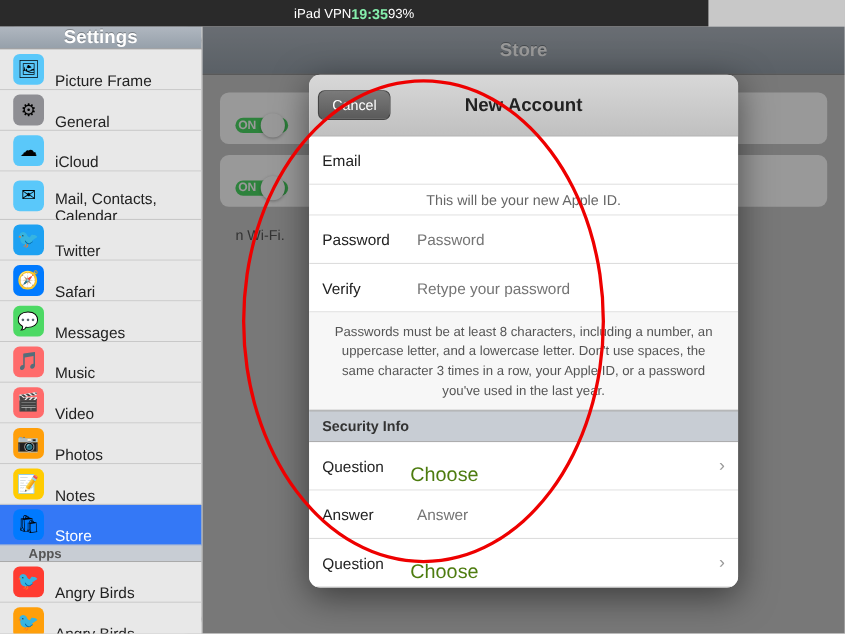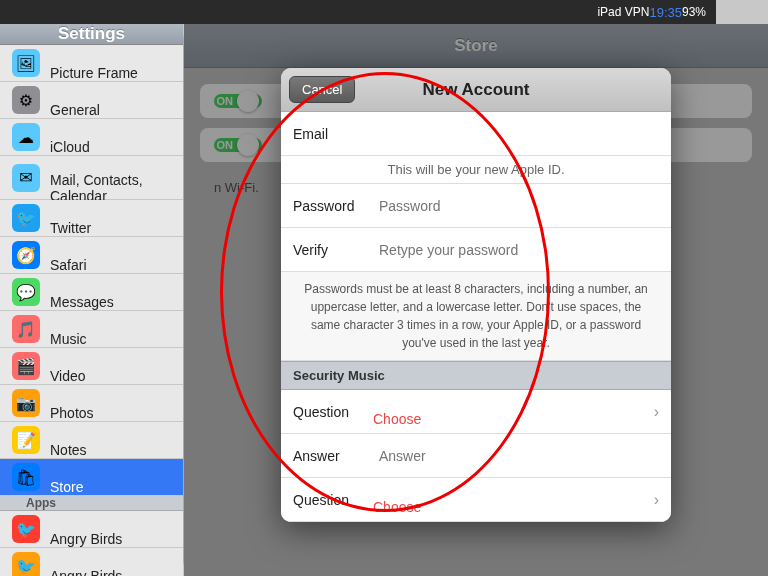--- a/index.html
+++ b/index.html
@@ -7,34 +7,34 @@
       width: 768px;
       height: 576px;
       font-family: -apple-system, "Helvetica Neue", Helvetica, Arial, sans-serif;
       background: #c8c8c8;
       overflow: hidden;
       position: relative;
     }
 
     
     .status-bar {
-      width: 716px;
+      width: 644px;
       height: 24px;
       background: #2a2a2a;
       display: flex;
       align-items: center;
-      justify-content: flex-end;
+      justify-content: center;
       padding: 0 10px;
       position: absolute;
       top: 0;
       left: 0;
       z-index: 100;
     }
     .status-left { color: #fff; font-size: 12px; display: flex; gap: 6px; align-items: center; }
-    .status-center { color: #3b82f6; font-size: 13px; font-weight: 400; }
+    .status-center { color: #86efac; font-size: 13px; font-weight: 700; }
     .status-right { color: #fff; font-size: 12px; }
 
     
     .app-container {
       position: absolute;
       top: 24px;
       left: 0;
       width: 768px;
       height: 552px;
       display: flex;
@@ -130,20 +130,21 @@
     }
     .toggle-on {
       background: #4cd964;
       border-radius: 12px;
       width: 48px;
       height: 14px;
       display: flex;
       align-items: center;
       justify-content: flex-end;
       padding-right: 3px;
+      margin-top: 13px;
     }
     .toggle-on span { color: #fff; font-size: 11px; font-weight: bold; margin-right: 4px; }
     .toggle-knob {
       width: 22px; height: 22px;
       background: #fff;
       border-radius: 50%;
       box-shadow: 0 1px 3px rgba(0,0,0,0.3);
     }
     .wifi-text { font-size: 13px; color: #555; padding: 8px 14px; }
 
@@ -163,21 +164,21 @@
     .modal {
       width: 390px;
       background: #f0f0f0;
       border-radius: 10px;
       overflow: hidden;
       box-shadow: 0 8px 32px rgba(0,0,0,0.5);
     }
 
     .modal-title-bar {
       background: linear-gradient(to bottom, #d8d8d8, #c0c0c0);
-      height: 44px;
+      height: 56px;
       display: flex;
       align-items: center;
       justify-content: center;
       position: relative;
       border-bottom: 1px solid #aaa;
     }
     .modal-title { font-size: 17px; font-weight: bold; color: #222; }
     .cancel-btn {
       position: absolute;
       left: 8px;
@@ -250,22 +251,22 @@
       background: #fff;
       display: flex;
       align-items: center;
       min-height: 44px;
       border-bottom: 1px solid #ddd;
       padding: 0 12px;
       cursor: pointer;
     }
     .choose-placeholder {
       flex: 1;
-      font-size: 14px;
-      color: #ef4444;
+      font-size: 18px;
+      color: #4d7c0f;
       margin-top: 15px;
     }
     .chevron { color: #999; font-size: 16px; }
 
     
     .red-circle {
       position: absolute;
       top: 48px;
       left: 36px;
       width: 330px;
@@ -421,21 +422,21 @@
             <span class="form-label">Verify</span>
             <input class="form-input" type="password" placeholder="Retype your password" style="">
           </div>
           <div class="form-note">
             <span>Passwords must be at least 8 characters, including a number, an uppercase letter, and a lowercase letter. Don't use spaces, the same character 3 times in a row, your Apple ID, or a password you've used in the last year.</span>
           </div>
         </div>
 
         <div class="form-group">
           <div class="form-section-header">
-            <span>Security Music</span>
+            <span>Security Info</span>
           </div>
 
           <div class="form-row-choose">
             <span class="form-label">Question</span>
             <span class="choose-placeholder">Choose</span>
             <span class="chevron">›</span>
           </div>
           <div class="form-row">
             <span class="form-label">Answer</span>
             <input class="form-input" type="text" placeholder="Answer" style="">

